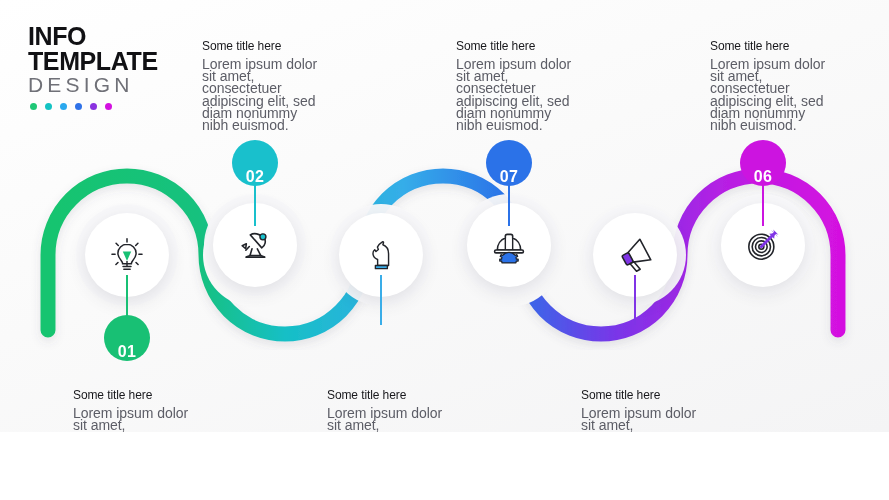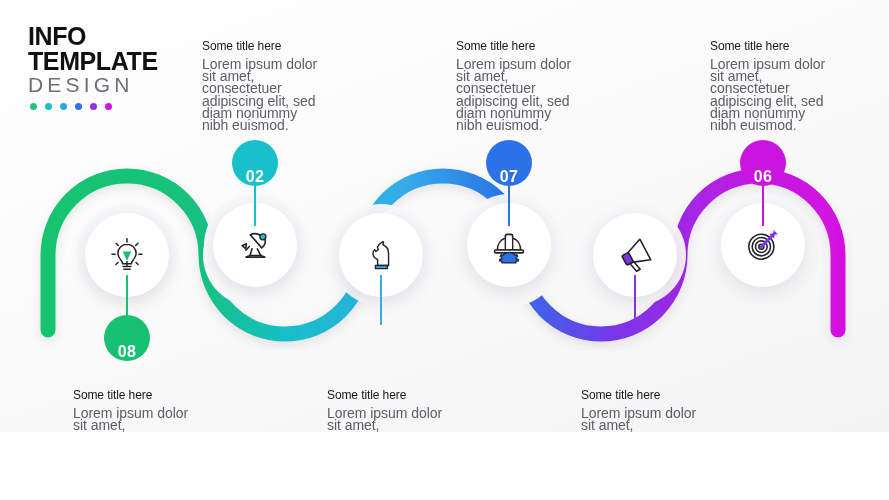--- a/index.html
+++ b/index.html
@@ -250,21 +250,21 @@
         <path d="M22 26 38 10" stroke="#8034e6" stroke-width="3.4" stroke-linecap="round"></path>
         <path d="M31.5 10.6 38 10l-.6 6.5z" fill="#8034e6"></path>
         <path d="M33.4 6.2 38.6 9.4 41.8 14.6 38 10z" fill="#8034e6"></path>
         <path d="M36.2 5.5 42.5 11.8 38 10z" fill="#8034e6"></path>
       </svg>
     </span>
   </div>
 
   <div class="connector" style="left:126px; top:275px; height:50px; background:#18c074;"></div>
   <div class="badge" style="left: 104px; top: 315px; background: rgb(24, 192, 116);">
-    <span>08</span>
+    <span>01</span>
   </div>
 
   <div class="connector" style="left:254px; top:178px; height:48px; background:#19c0cc;"></div>
   <div class="badge" style="left: 232px; top: 140px; background: rgb(25, 192, 204);">
     <span>02</span>
   </div>
 
   <div class="connector" style="left:380px; top:275px; height:50px; background:#3aade8;"></div>
 
   <div class="connector" style="left:508px; top:178px; height:48px; background:#2b72e8;"></div>

